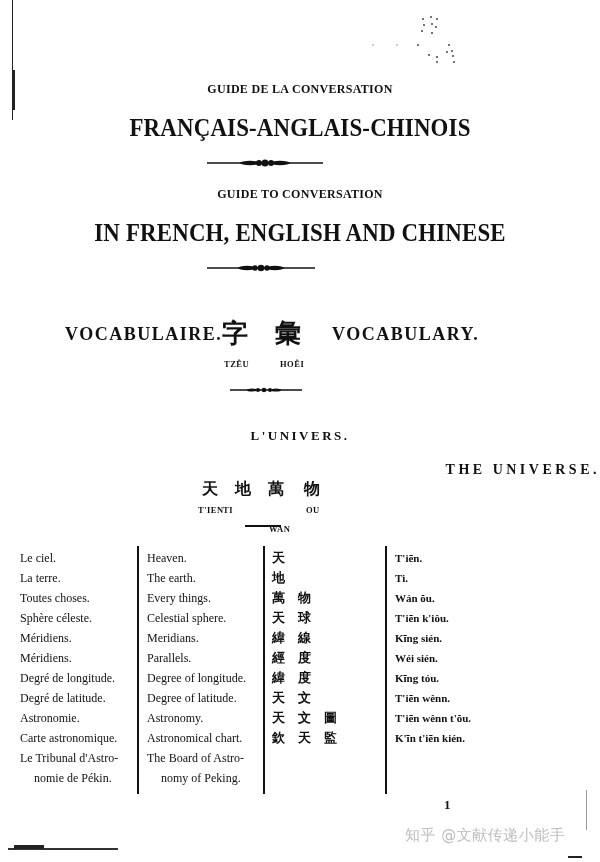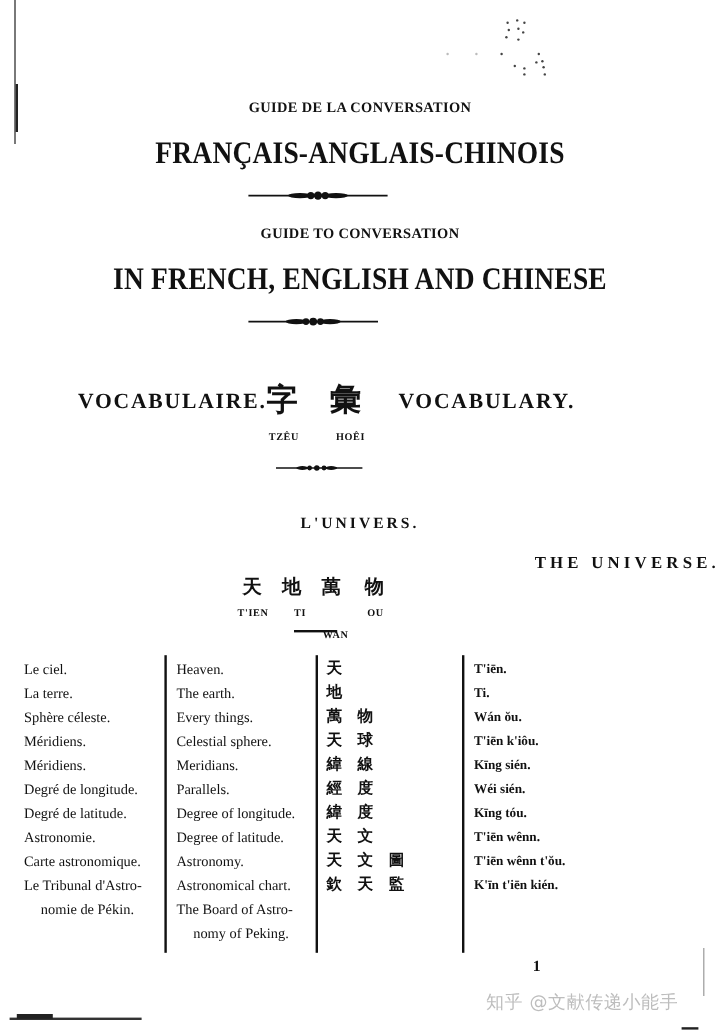--- a/index.html
+++ b/index.html
@@ -100,32 +100,33 @@
 </svg>
 
 <div class="abs center section-fr" style="top:428px;">L'UNIVERS.</div>
 <div class="abs center section-en" style="top:462px;text-align:right;">THE UNIVERSE.</div>
 
 <div class="abs cjk-mid" style="left:202px;top:479px;">天</div>
 <div class="abs cjk-mid" style="left:235px;top:479px;">地</div>
 <div class="abs cjk-mid" style="left:268px;top:479px;">萬</div>
 <div class="abs cjk-mid" style="left:304px;top:479px;">物</div>
 <div class="abs roman-small" style="left:198px;top:505px;">T'IEN</div>
-<div class="abs roman-small" style="left:245px;top:505px;">TI</div>
+<div class="abs roman-small" style="left:223px;top:505px;">TI</div>
 <div class="abs roman-small" style="left:269px;top:524px;">WAN</div>
 <div class="abs roman-small" style="left:306px;top:505px;">OU</div>
 <div class="abs" style="left:245px;top:525px;width:36px;height:1.5px;background:#111;"></div>
 
 <div class="vline" style="left:137px;"></div>
 <div class="vline" style="left:263px;"></div>
 <div class="vline" style="left:385px;"></div>
 
 <div class="table-col col-fr">
   <div class="cell">Le ciel.</div>
   <div class="cell">La terre.</div>
+  <div class="cell">Toutes choses.</div>
   <div class="cell">Sphère céleste.</div>
   <div class="cell">Méridiens.</div>
   <div class="cell">Méridiens.</div>
   <div class="cell">Degré de longitude.</div>
   <div class="cell">Degré de latitude.</div>
   <div class="cell">Astronomie.</div>
   <div class="cell">Carte astronomique.</div>
   <div class="cell">Le Tribunal d'Astro-</div>
   <div class="cell indent">nomie de Pékin.</div>
 </div>

